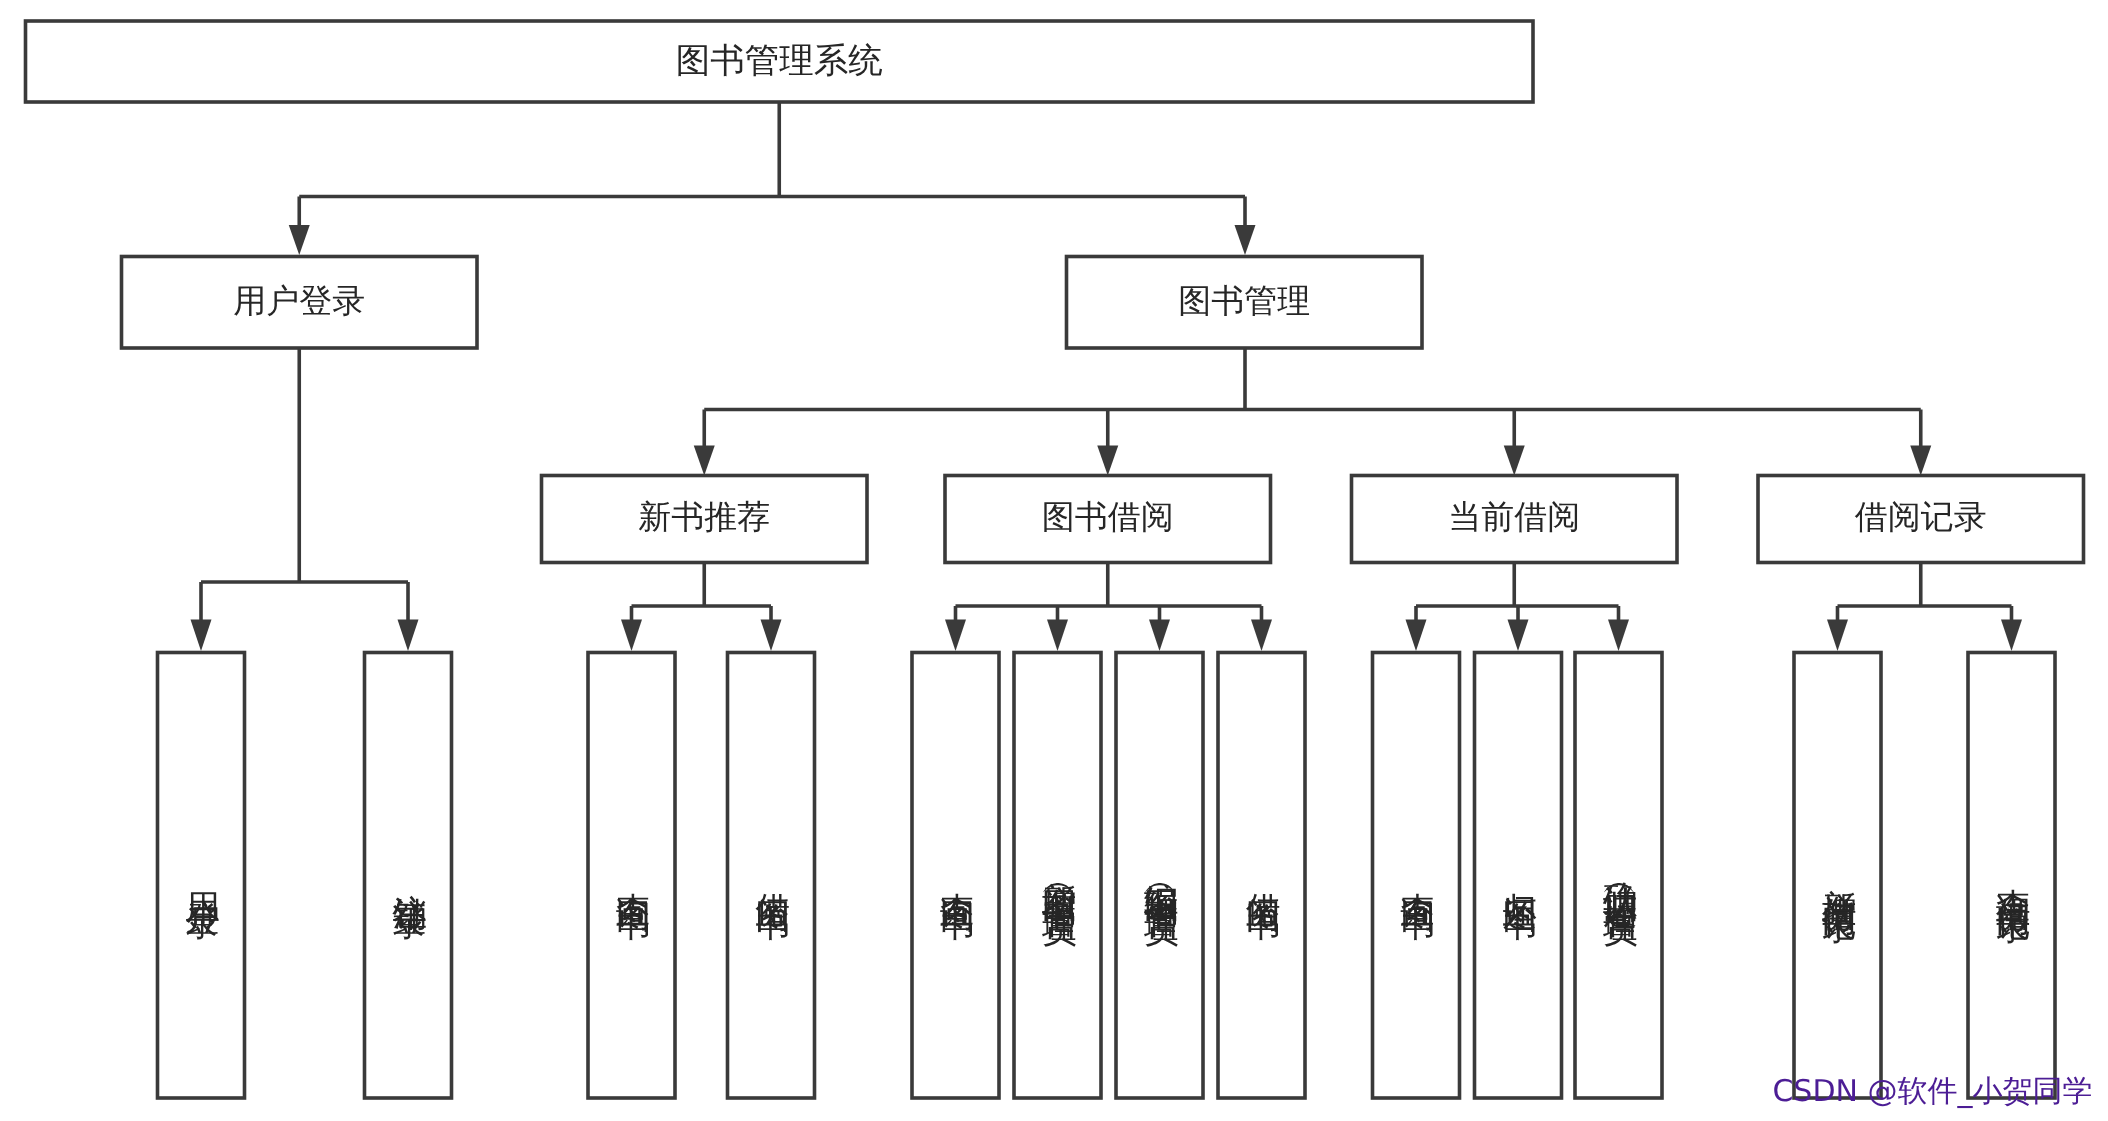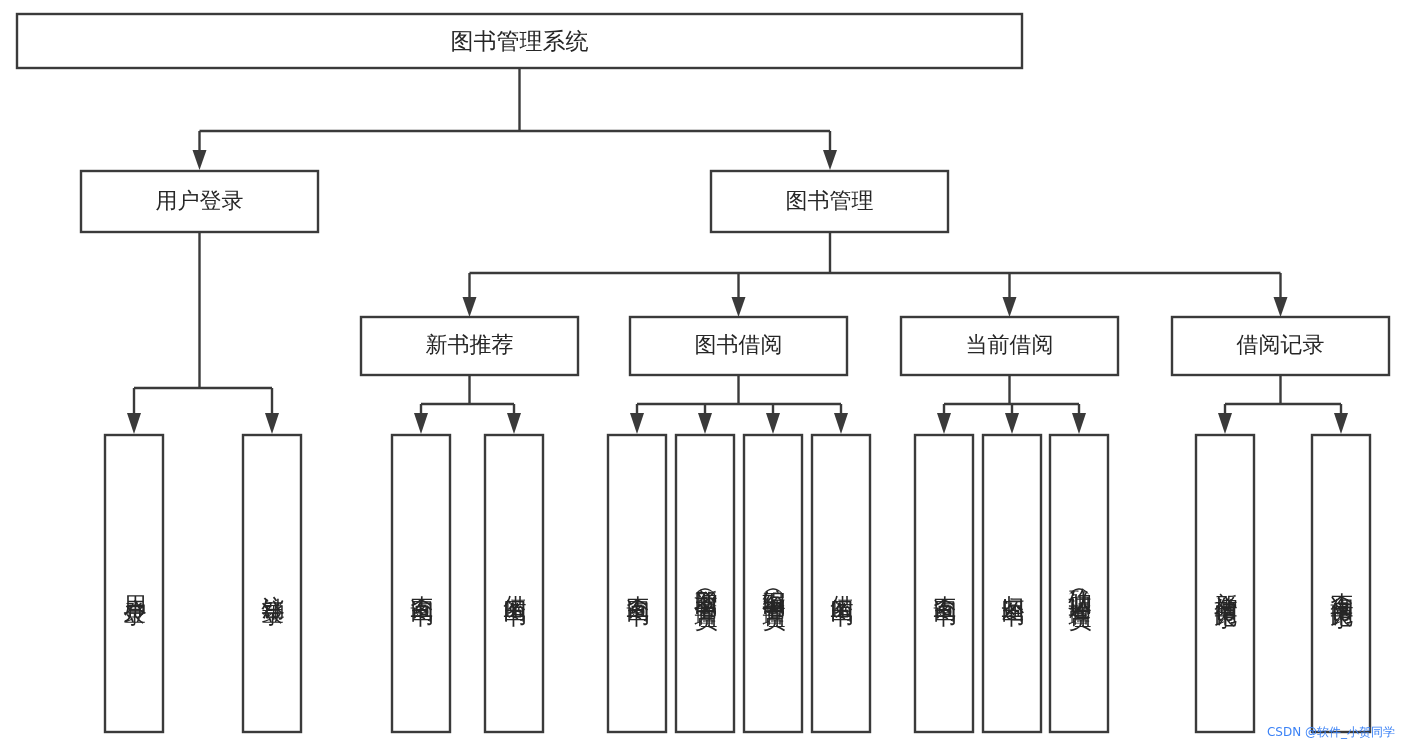--- a/index.html
+++ b/index.html
@@ -66,22 +66,22 @@
     text-anchor: middle;
     dominant-baseline: middle;
     writing-mode: vertical-rl;
     letter-spacing: 3px;
   }
   .watermark-text {
     position: absolute;
     right: 10px;
     bottom: 6px;
     font-family: "DejaVu Sans", "Liberation Sans", sans-serif;
-    font-size: 12px;
-    color: #3b82f6;
+    font-size: 20px;
+    color: #4c1d95;
     white-space: nowrap;
     user-select: none;
   }
 </style>
 </head>
 <body>
 
 <div id="diagram-root">
 
   <svg id="flowchart" viewBox="0 0 1405 747" xmlns="http://www.w3.org/2000/svg">

